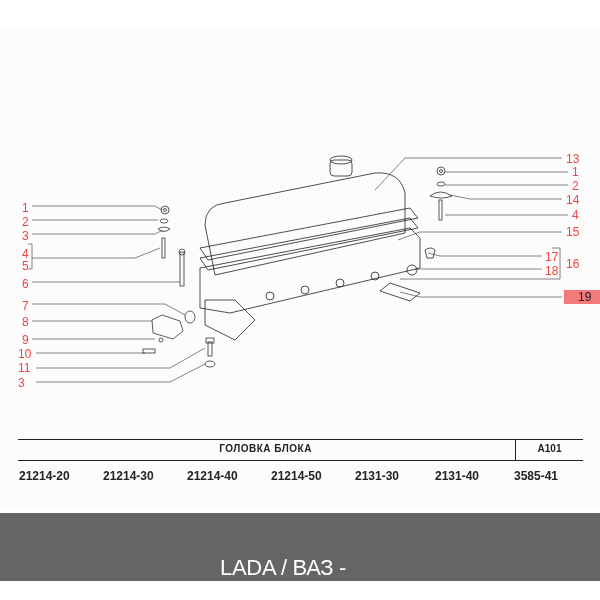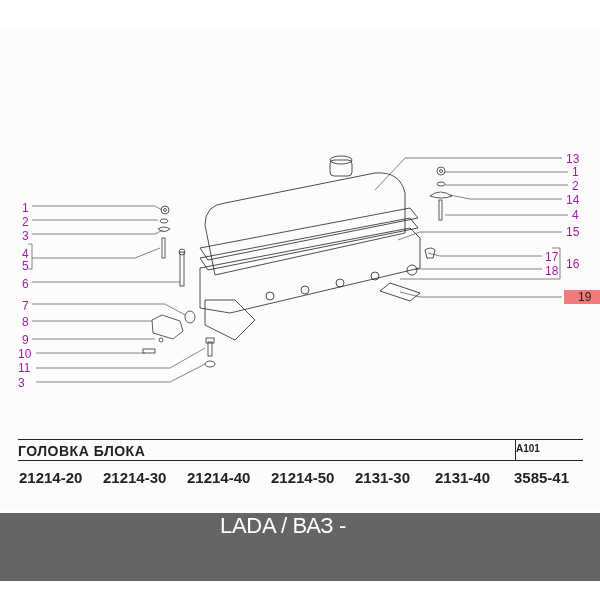--- a/index.html
+++ b/index.html
@@ -1,32 +1,32 @@
 <!DOCTYPE html>
 <html><head>
 <meta charset="utf-8">
 <style>
   html, body { margin:0; padding:0; }
   body { width:600px; height:600px; background:#ffffff; position:relative; overflow:hidden;
          font-family:"Liberation Sans", sans-serif; }
   .panel { position:absolute; left:0; top:28px; width:600px; height:482px; background:#fcfcfc; }
   .diagram { position:absolute; left:0; top:0; width:600px; height:600px; }
-  .callout { position:absolute; font-size:12px; color:#a21caf; line-height:12px; }
+  .callout { position:absolute; font-size:12px; color:#ef4444; line-height:12px; }
   .hl { background:#f37a7a; color:#222; padding:1px 14px; }
   .title-row { position:absolute; left:18px; top:439px; width:565px; height:20px;
                border-top:1.5px solid #222; border-bottom:1.5px solid #222; }
-  .title-row .title { position:absolute; left:0; width:495px; top:3px; 
-                      font-size:14px; font-weight:bold; letter-spacing:0.5px; color:#222; }
+  .title-row .title { position:absolute; left:0; width:495px; top:3px; text-align:center;
+                      font-size:10px; font-weight:bold; letter-spacing:0.5px; color:#222; }
   .title-row .sep { position:absolute; left:497px; top:0; height:20px; border-left:1px solid #222; }
-  .title-row .code { position:absolute; left:498px; width:67px; top:3px; text-align:left;
+  .title-row .code { position:absolute; left:498px; width:67px; top:3px; text-align:center;
                      font-size:10px; font-weight:bold; color:#222; }
   .models { position:absolute; left:19px; top:469px; width:565px; height:14px; }
-  .models span { position:absolute; font-size:15px; font-weight:bold; color:#222; }
+  .models span { position:absolute; font-size:12px; font-weight:bold; color:#222; }
   .footer { position:absolute; left:0; top:513px; width:600px; height:68px; background:#656565;
-            color:#ffffff; display:flex; align-items:flex-start; justify-content:center;
+            color:#ffffff; display:flex; align-items:flex-end; justify-content:center;
             font-size:22px; letter-spacing:-0.3px; }
   .footer .gap { display:inline-block; width:28px; }
 </style>
 </head>
 <body>
 
 <div class="panel"></div>
 
 <svg class="diagram" viewBox="0 0 600 600" fill="none" stroke="#333" stroke-width="0.8">
 

